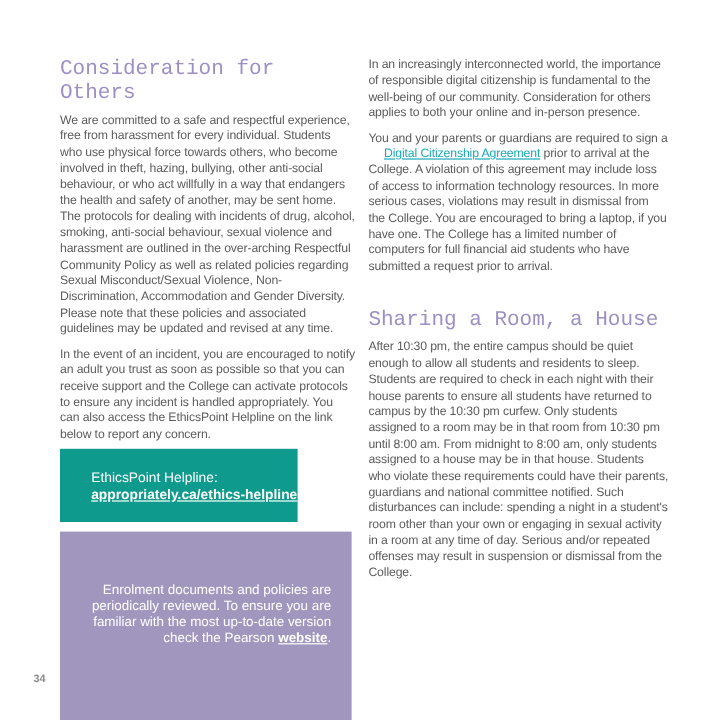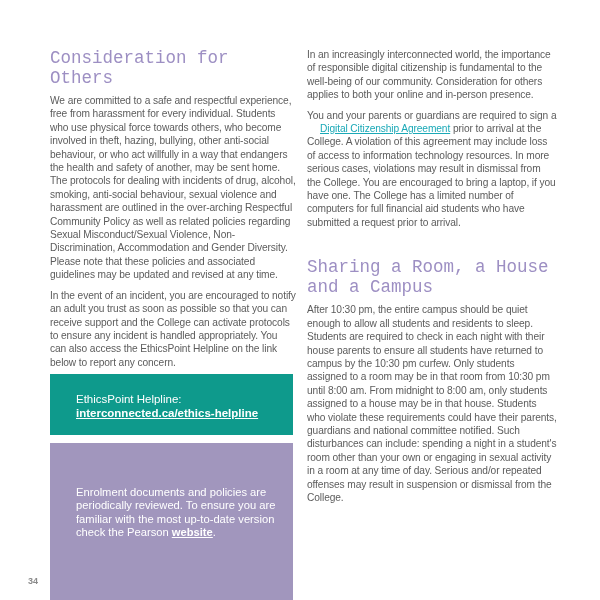--- a/index.html
+++ b/index.html
@@ -4,48 +4,48 @@
 <style>
   html, body { margin:0; padding:0; background:#ffffff; }
   body { width:600px; height:600px; position:relative; overflow:hidden; font-family:"Liberation Sans", sans-serif; }
   .col { position:absolute; top:48px; width:246px; }
   .col-left { left:50px; }
   .col-right { left:307px; width:250px; }
   h2 { margin:0 0 6px 0; font-weight:normal; color:#9d8fc3; font-size:17.5px; line-height:20px; font-family:Liberation Mono, monospace; }
   p { margin:0 0 7px 0; color:#5c5c5c; font-size:10.2px; line-height:13.4px; font-family:"Liberation Sans", sans-serif; letter-spacing:-0.1px; }
   .col-right h2.second { margin-top:28px; line-height:20px; }
   a.inline-link { color:#1aa9b7; text-decoration:underline;margin-left:13px; }
-  .teal-box { position:absolute; left:50px; top:374px; width:243px; height:61px; background:#0e9a8c; }
+  .teal-box { position:absolute; left:50px; top:374px; width:198px; height:61px; background:#0e9a8c; }
   .teal-box .inner { position:absolute; left:26px; top:19px; color:#ffffff; font-size:11.5px; line-height:13.6px; }
   .teal-box a { color:#ffffff; font-weight:bold; text-decoration:underline; }
   .purple-box { position:absolute; left:50px; top:443px; width:243px; height:157px; background:#a196bd; }
-  .purple-box .inner { position:absolute; left:26px; top:43px; width:200px; color:#ffffff; font-size:11.2px; line-height:13.4px; }
+  .purple-box .inner { position:absolute; left:26px; top:43px; width:200px; color:#ffffff; font-size:11.2px; line-height:13.4px;text-align:right; }
   .purple-box a { color:#ffffff; font-weight:bold; text-decoration:underline; }
-  .page-number { position:absolute; left:28px; top:560px; color:#8a8a8a; font-size:9px; font-weight:bold;margin-top:16px; }
+  .page-number { position:absolute; left:28px; top:560px; color:#8a8a8a; font-size:9px; font-weight:bold; }
 </style>
 </head>
 <body>
 
 <div class="col col-left">
   <h2>Consideration for Others</h2>
   <p>We are committed to a safe and respectful experience, free from harassment for every individual. Students who use physical force towards others, who become involved in theft, hazing, bullying, other anti-social behaviour, or who act willfully in a way that endangers the health and safety of another, may be sent home. The protocols for dealing with incidents of drug, alcohol, smoking, anti-social behaviour, sexual violence and harassment are outlined in the over-arching Respectful Community Policy as well as related policies regarding Sexual Misconduct/Sexual Violence, Non-Discrimination, Accommodation and Gender Diversity. Please note that these policies and associated guidelines may be updated and revised at any time.</p>
   <p>In the event of an incident, you are encouraged to notify an adult you trust as soon as possible so that you can receive support and the College can activate protocols to ensure any incident is handled appropriately. You can also access the EthicsPoint Helpline on the link below to report any concern.</p>
 </div>
 
 <div class="teal-box">
   <div class="inner">
     <div>EthicsPoint Helpline:</div>
-    <a>interconnected.ca/ethics-helpline</a>
+    <a>appropriately.ca/ethics-helpline</a>
   </div>
 </div>
 
 <div class="purple-box">
   <div class="inner"><span>Enrolment documents and policies are periodically reviewed. To ensure you are familiar with the most up-to-date version check the Pearson </span><a>website</a><span>.</span></div>
 </div>
 
 <div class="col col-right">
   <p>In an increasingly interconnected world, the importance of responsible digital citizenship is fundamental to the well-being of our community. Consideration for others applies to both your online and in-person presence.</p>
   <p><span>You and your parents or guardians are required to sign a </span><a class="inline-link">Digital Citizenship Agreement</a><span> prior to arrival at the College. A violation of this agreement may include loss of access to information technology resources. In more serious cases, violations may result in dismissal from the College. You are encouraged to bring a laptop, if you have one. The College has a limited number of computers for full financial aid students who have submitted a request prior to arrival.</span></p>
-  <h2 class="second"><span>Sharing a Room, a House</span><br><span>and a Campus</span></h2>
+  <h2 class="second"><span>Sharing a Room, a House</span><br></h2>
   <p>After 10:30 pm, the entire campus should be quiet enough to allow all students and residents to sleep. Students are required to check in each night with their house parents to ensure all students have returned to campus by the 10:30 pm curfew. Only students assigned to a room may be in that room from 10:30 pm until 8:00 am. From midnight to 8:00 am, only students assigned to a house may be in that house. Students who violate these requirements could have their parents, guardians and national committee notified. Such disturbances can include: spending a night in a student's room other than your own or engaging in sexual activity in a room at any time of day. Serious and/or repeated offenses may result in suspension or dismissal from the College.</p>
 </div>
 
 <div class="page-number">34</div>
 
 </body></html>

